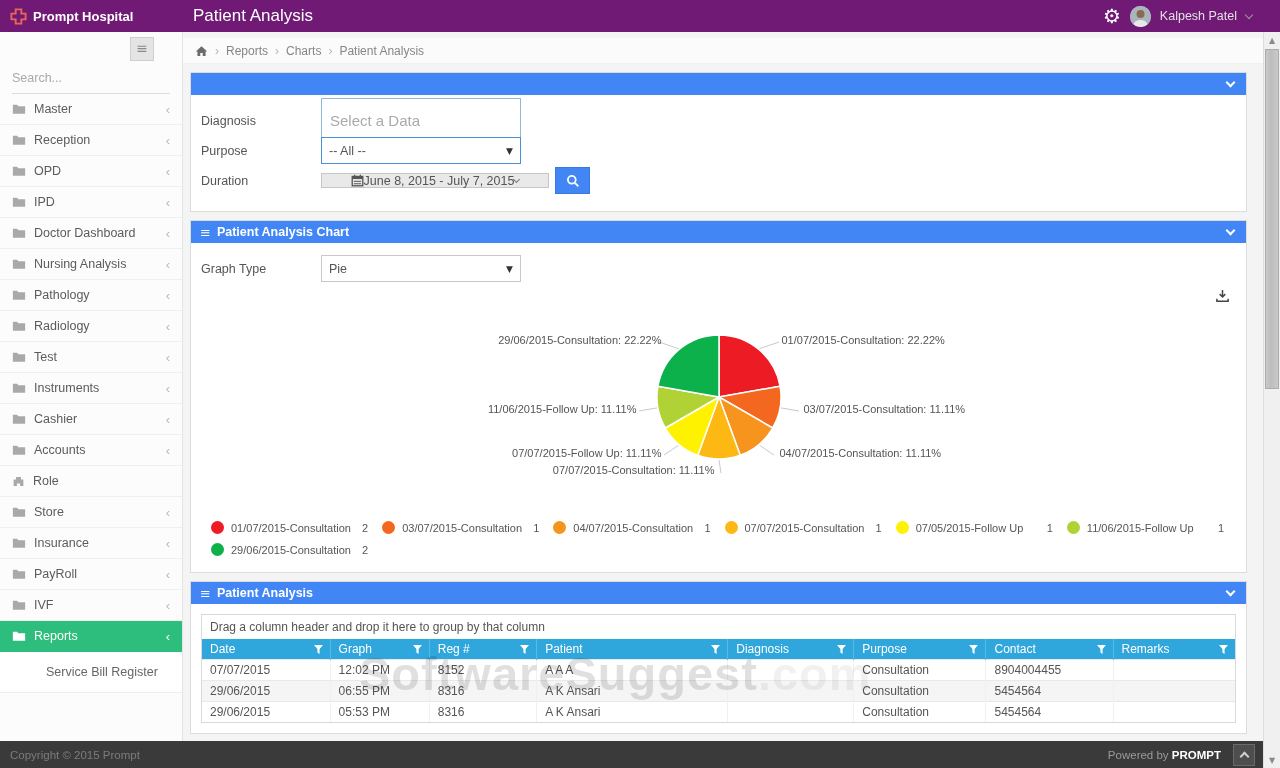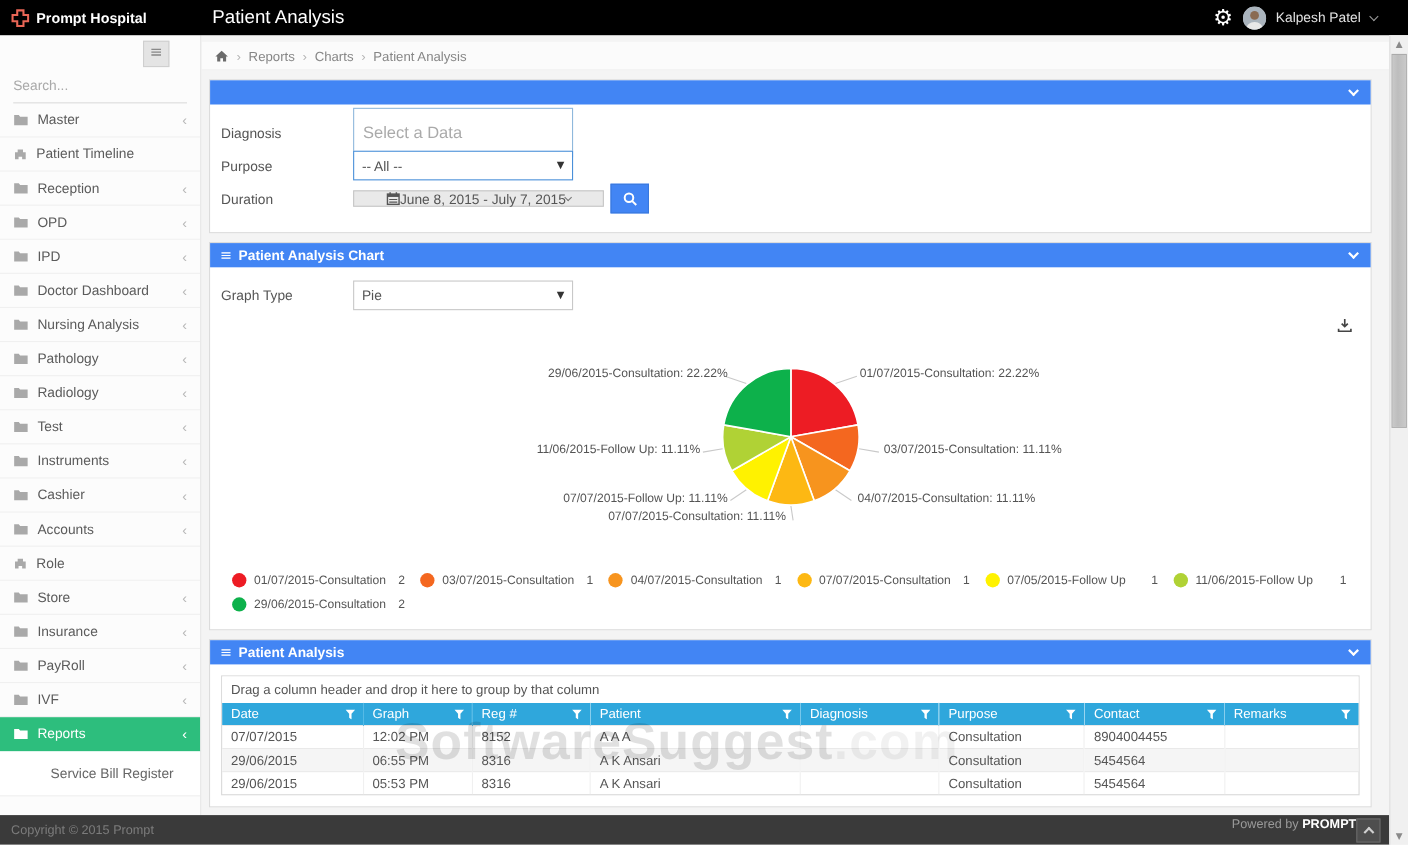--- a/index.html
+++ b/index.html
@@ -1,20 +1,20 @@
 <!DOCTYPE html>
 <html><head>
 <meta charset="utf-8">
 <style>
   * { margin:0; padding:0; box-sizing:border-box; }
   html,body { width:1280px; height:768px; }
   body { position:relative; overflow:hidden; background:#f4f4f4; font-family:"Liberation Sans",sans-serif; }
 
   
-  .topbar { position:absolute; top:0; left:0; right:0; height:32px; background:#000000; display:flex; align-items:center; z-index:40; }
+  .topbar { position:absolute; top:0; left:0; right:0; height:32px; background:#701a75; display:flex; align-items:center; z-index:40; }
   .brand { width:183px; flex:none; display:flex; align-items:center; gap:6px; padding-left:10px; }
   .brand-text { color:#fff; font-weight:bold; font-size:13px; }
   .page-title { color:#fff; font-size:17px; font-weight:normal; margin-left:10px; }
   .topbar-right { margin-left:auto; display:flex; align-items:center; gap:9px; padding-right:28px; }
   .gear { color:#fff; font-family:"DejaVu Sans",sans-serif; font-size:20px; line-height:1; cursor:pointer; }
   .avatar { width:21px; height:21px; border-radius:50%; overflow:hidden; background:#b9c0c8; flex:none; }
   .user-name { color:#e2e2e2; font-size:12.5px; cursor:pointer; }
   .chev-down-sm { width:6px; height:6px; border-right:1.5px solid #9a9a9a; border-bottom:1.5px solid #9a9a9a; transform:rotate(45deg); margin-top:-3px; }
 
   
@@ -80,21 +80,21 @@
   
   .scrollbar { position:absolute; right:0; top:32px; bottom:0; width:17px; background:#f0f0f0; border-left:1px solid #dedede; z-index:50; }
   .sb-arrow { position:absolute; left:0; width:100%; height:16px; display:flex; align-items:center; justify-content:center; color:#8a8a8a; font-size:8px; font-family:"DejaVu Sans",sans-serif; cursor:pointer; }
   .sb-up { top:0; }
   .sb-down { bottom:0; }
   .sb-thumb { position:absolute; top:17px; left:1px; right:1px; height:340px; background:linear-gradient(90deg,#c9c9c9,#bdbdbd 40%,#c9c9c9); border:1px solid #ababab; cursor:pointer; }
 
   
   .footer { position:absolute; left:0; right:17px; bottom:0; height:27px; background:#3a3a3a; display:flex; align-items:center; padding:0 8px 0 10px; z-index:45; }
   .footer-copy { color:#7c7c7c; font-size:11.5px; }
-  .footer-right { margin-left:auto; display:flex; }
+  .footer-right { margin-left:auto; display:flex; align-items:center; gap:12px; }
   .powered { color:#9a9a9a; font-size:11.5px; }
   .powered b { color:#fff; }
   .scroll-top-btn { width:22px; height:22px; background:#4e4e4e; border:1px solid #6a6a6a; display:flex; align-items:center; justify-content:center; cursor:pointer; }
   .chev-up { width:7px; height:7px; border-left:2px solid #cfcfcf; border-top:2px solid #cfcfcf; transform:rotate(45deg); margin-top:3px; }
 </style>
 </head>
 <body>
 
 <div class="topbar">
   <div class="brand">
@@ -129,26 +129,20 @@
         <line x1="9.2" y1="9.2" x2="12.6" y2="12.6" stroke="#b5b5b5" stroke-width="1.4"></line>
       </svg>
   </div>
   <div class="menu">
     <div class="menu-item">
         <svg width="14" height="12" viewBox="0 0 16 13">
           <path d="M1 1.5h4.8l1.4 1.8H15V12H1z" fill="#a9a9a9"></path>
         </svg>
         <span>Master</span>
         <span class="chev">‹</span>
-      </div>
-    <div class="menu-item">
-        <svg width="13" height="12" viewBox="0 0 16 14">
-          <path d="M2 13V5h3V2h6v3h3v8h-4v-3H6v3z" fill="#a9a9a9"></path>
-        </svg>
-        <span>Patient Timeline</span>
       </div>
     <div class="menu-item">
         <svg width="14" height="12" viewBox="0 0 16 13">
           <path d="M1 1.5h4.8l1.4 1.8H15V12H1z" fill="#a9a9a9"></path>
         </svg>
         <span>Reception</span>
         <span class="chev">‹</span>
       </div>
     <div class="menu-item">
         <svg width="14" height="12" viewBox="0 0 16 13">

